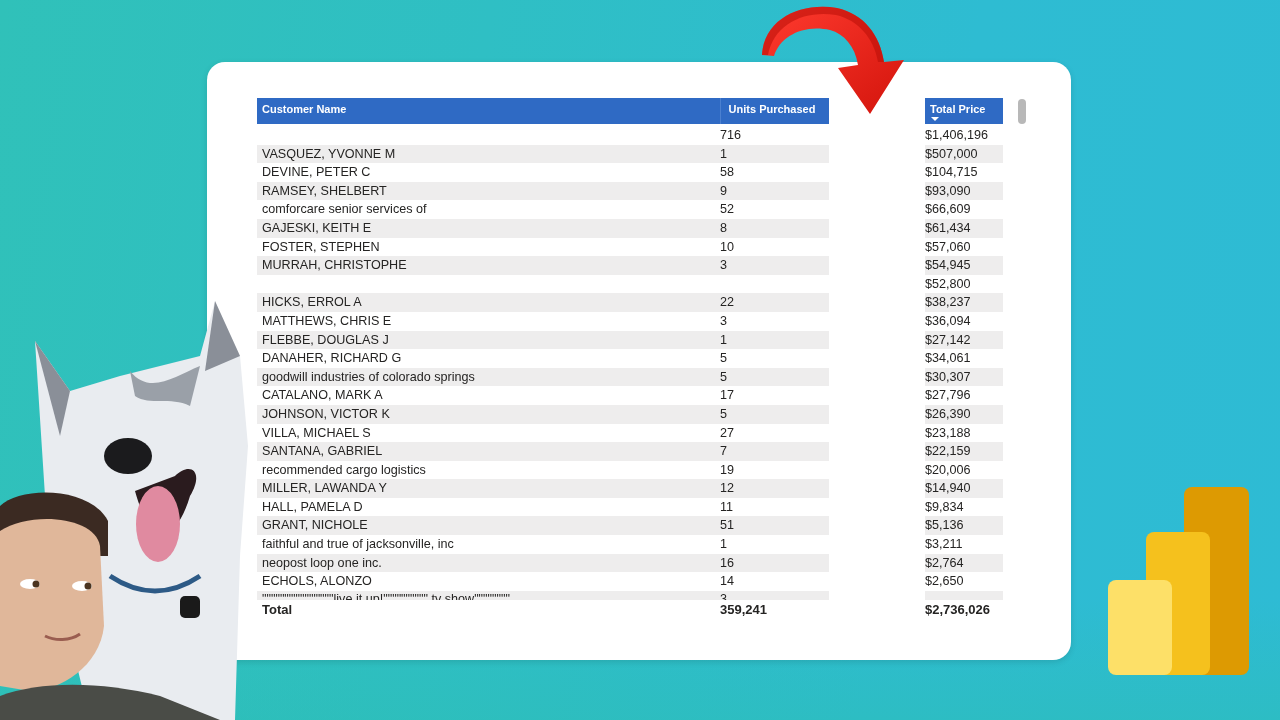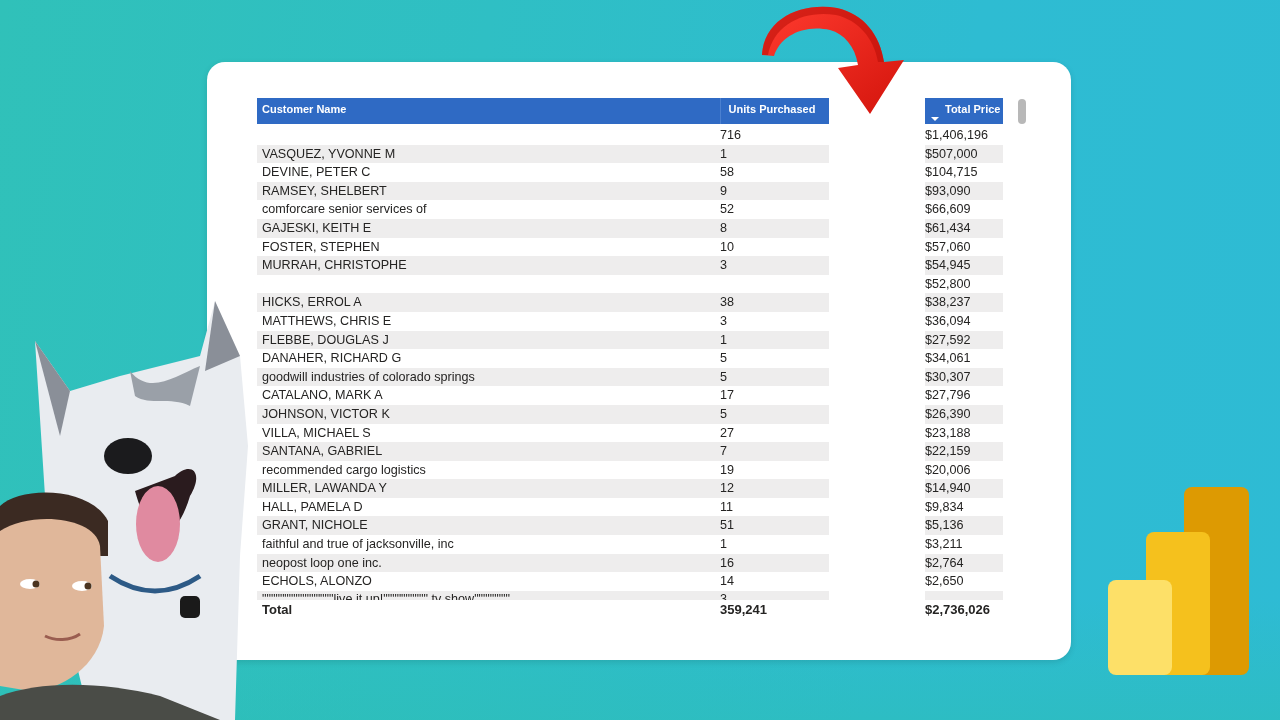--- a/index.html
+++ b/index.html
@@ -21,21 +21,21 @@
   .table {
     position: absolute; left: 257px; top: 98px; width: 760px;
     font-size: 12.6px; color: #252423;
   }
   .hdr {
     position: absolute; top: 0; height: 26px; background: #2f6ac4; color: #fff;
     font-weight: bold; font-size: 11px; line-height: 22px;
   }
   .hdr-name { left: 0; width: 572px; padding-left: 5px; }
   .hdr-units { left: 463px; width: 109px; text-align: center; padding-right: 6px; border-left: 1px solid #4b80d0; }
-  .hdr-price { left: 668px; width: 78px; padding-left: 20px; }
+  .hdr-price { left: 668px; width: 78px; padding-left: 5px; }
   .sort-arrow {
     position: absolute; left: 6px; top: 19px; width: 0; height: 0;
     border-left: 4px solid transparent; border-right: 4px solid transparent; border-top: 4px solid #fff;
   }
   .rows { position: absolute; top: 28px; left: 0; width: 760px; }
   .row { position: relative; height: 18.6px; line-height: 18.6px; }
   .cell { position: absolute; top: 0; height: 18.6px; white-space: nowrap; overflow: hidden; }
   .c-name { left: 0; width: 463px; padding-left: 5px; }
   .c-units { left: 463px; width: 109px; text-align: left; padding-right: 6px; }
   .c-price { left: 668px; width: 78px; text-align: left; padding-right: 6px; }
@@ -113,32 +113,32 @@
         <span class="cell c-units">3</span>
         <span class="cell c-price">$54,945</span>
       </div>
       <div class="row">
         <span class="cell c-name"></span>
         <span class="cell c-units"></span>
         <span class="cell c-price">$52,800</span>
       </div>
       <div class="row alt">
         <span class="cell c-name">HICKS, ERROL A</span>
-        <span class="cell c-units">38</span>
+        <span class="cell c-units">22</span>
         <span class="cell c-price">$38,237</span>
       </div>
       <div class="row">
         <span class="cell c-name">MATTHEWS, CHRIS E</span>
         <span class="cell c-units">3</span>
         <span class="cell c-price">$36,094</span>
       </div>
       <div class="row alt">
         <span class="cell c-name">FLEBBE, DOUGLAS J</span>
         <span class="cell c-units">1</span>
-        <span class="cell c-price">$27,592</span>
+        <span class="cell c-price">$27,142</span>
       </div>
       <div class="row">
         <span class="cell c-name">DANAHER, RICHARD G</span>
         <span class="cell c-units">5</span>
         <span class="cell c-price">$34,061</span>
       </div>
       <div class="row alt">
         <span class="cell c-name">goodwill industries of colorado springs</span>
         <span class="cell c-units">5</span>
         <span class="cell c-price">$30,307</span>

